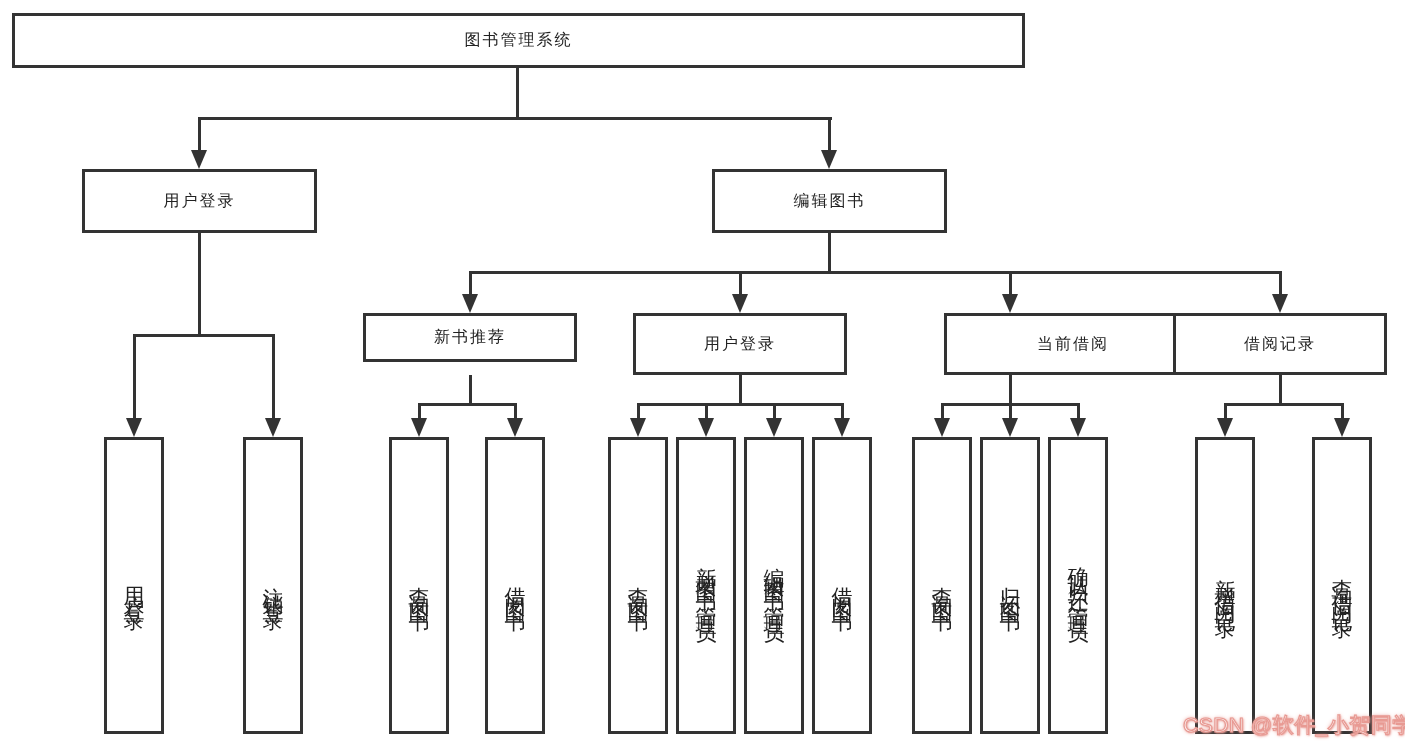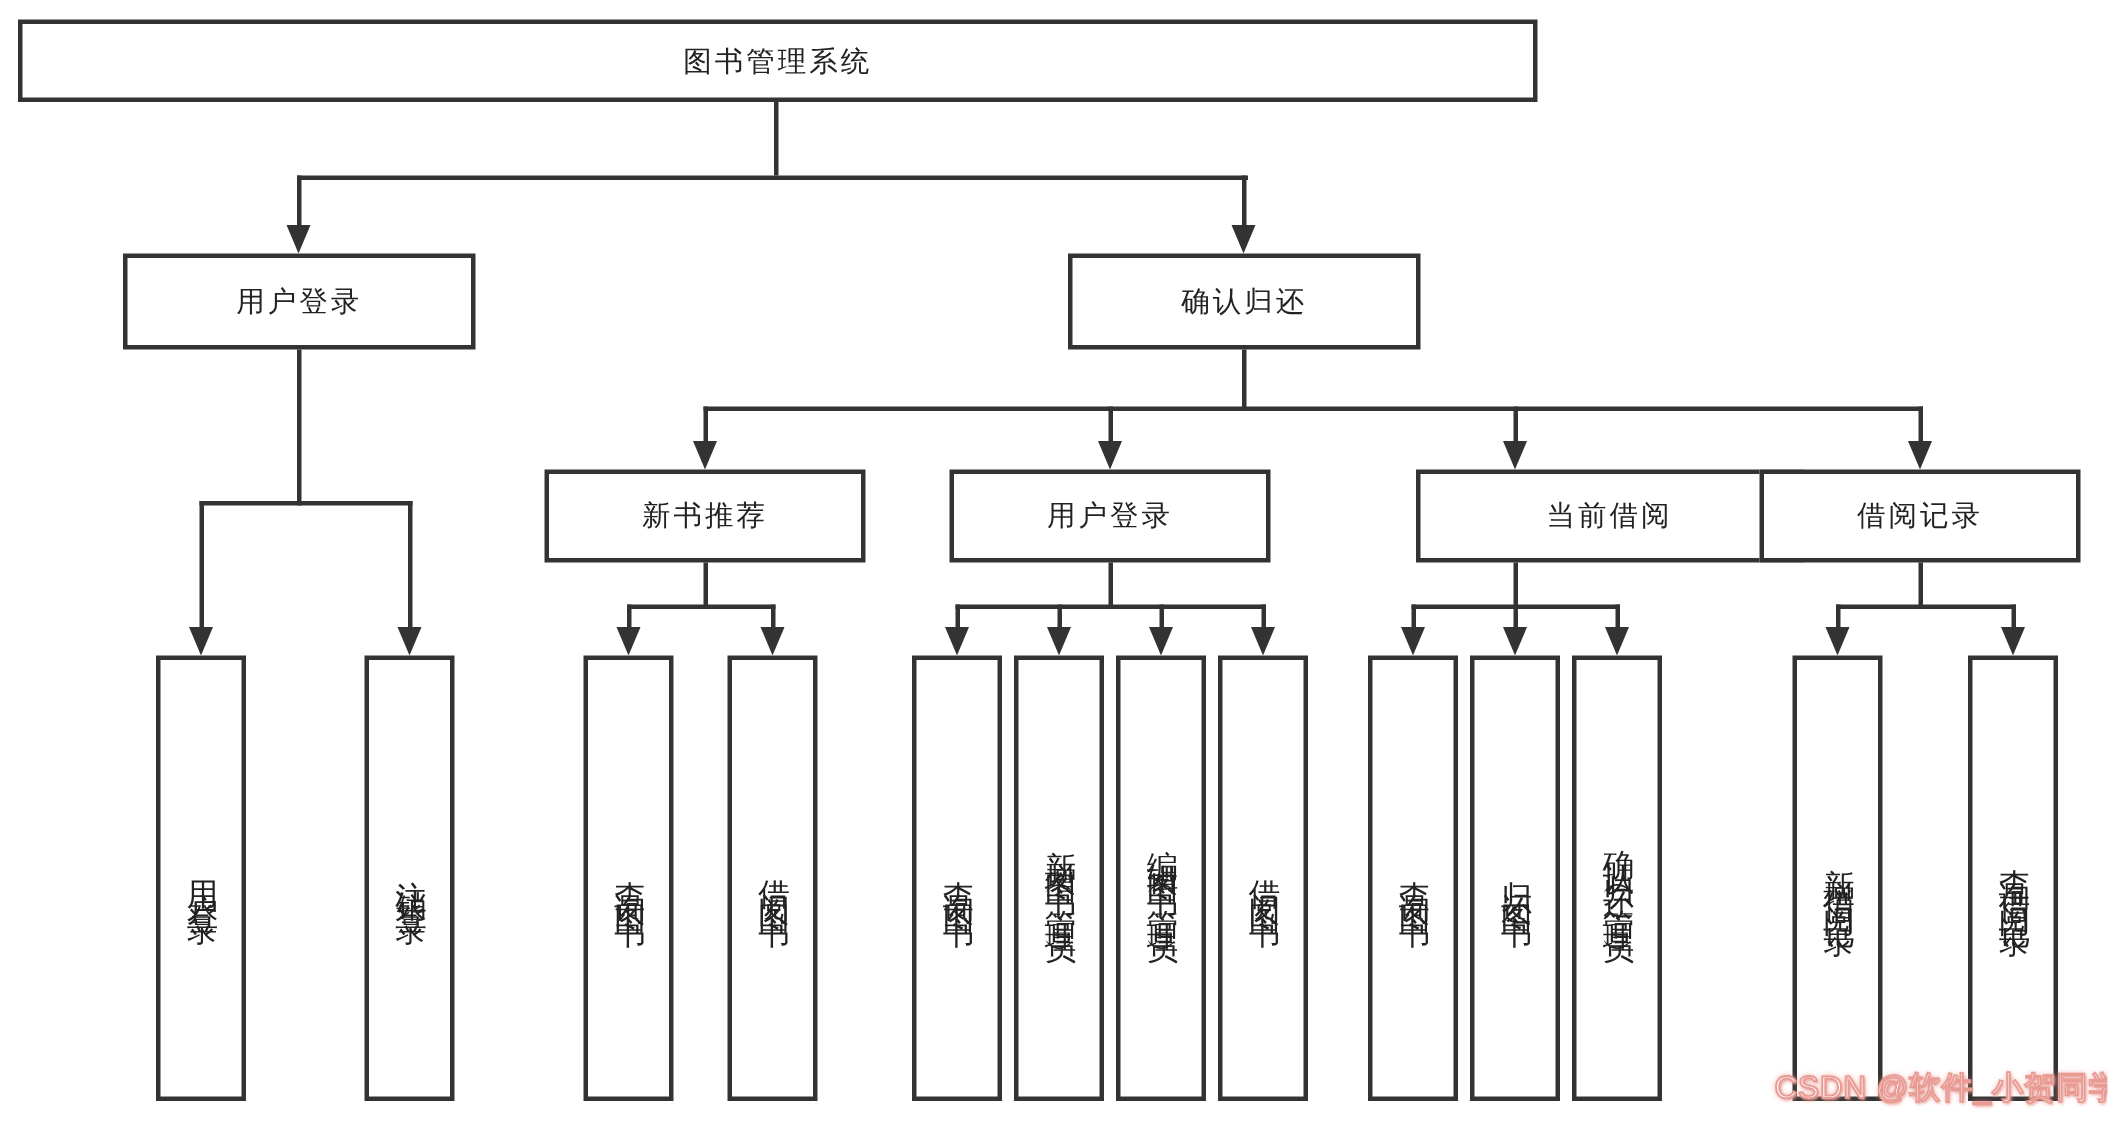--- a/index.html
+++ b/index.html
@@ -10,21 +10,21 @@
   }
   html,body{margin:0;padding:0;background:var(--background);}
   .canvas{
     position:relative;width:1405px;height:747px;background:var(--background);
     font-family:"Liberation Sans",sans-serif;color:var(--text);overflow:hidden;
   }
   .node{
     position:absolute;box-sizing:border-box;border:3px solid var(--line);
     background:#fff;display:flex;align-items:center;justify-content:center;
   }
-  .hlabel{font-size:19px;letter-spacing:2px;color:var(--text);white-space:nowrap;}
+  .hlabel{font-size:16px;letter-spacing:2px;color:var(--text);white-space:nowrap;}
   .vlabel{
     writing-mode:vertical-lr;text-orientation:mixed;white-space:nowrap;
     font-size:21px;letter-spacing:8px;color:var(--text);
   }
   .line{position:absolute;background:var(--line);}
   .arrow{
     position:absolute;width:0;height:0;
     border-left:8px solid transparent;border-right:8px solid transparent;
     border-top:19px solid var(--line);
   }
@@ -49,42 +49,42 @@
   <div class="line" style="left:198px;top:117px;width:634px;height:3px"></div>
   <div class="line" style="left:198px;top:117px;width:3px;height:35px"></div>
   <div class="arrow" style="left:191px;top:150px"></div>
   <div class="line" style="left:828px;top:117px;width:3px;height:35px"></div>
   <div class="arrow" style="left:821px;top:150px"></div>
 
   <div class="node" style="left:82px;top:169px;width:235px;height:64px">
     <span class="hlabel">用户登录</span>
   </div>
   <div class="node" style="left:712px;top:169px;width:235px;height:64px">
-    <span class="hlabel">确认归还</span>
+    <span class="hlabel">编辑图书</span>
   </div>
 
   <div class="line" style="left:198px;top:233px;width:3px;height:104px"></div>
   <div class="line" style="left:133px;top:334px;width:142px;height:3px"></div>
   <div class="line" style="left:133px;top:334px;width:3px;height:86px"></div>
   <div class="arrow" style="left:126px;top:418px"></div>
   <div class="line" style="left:272px;top:334px;width:3px;height:86px"></div>
   <div class="arrow" style="left:265px;top:418px"></div>
 
   <div class="line" style="left:828px;top:233px;width:3px;height:41px"></div>
   <div class="line" style="left:469px;top:271px;width:813px;height:3px"></div>
   <div class="line" style="left:469px;top:271px;width:3px;height:24px"></div>
   <div class="arrow" style="left:462px;top:294px"></div>
   <div class="line" style="left:739px;top:271px;width:3px;height:24px"></div>
   <div class="arrow" style="left:732px;top:294px"></div>
   <div class="line" style="left:1009px;top:271px;width:3px;height:24px"></div>
   <div class="arrow" style="left:1002px;top:294px"></div>
   <div class="line" style="left:1279px;top:271px;width:3px;height:24px"></div>
   <div class="arrow" style="left:1272px;top:294px"></div>
 
-  <div class="node" style="left:363px;top:313px;width:214px;height:62px">
+  <div class="node" style="left:363px;top:313px;width:214px;height:49px">
     <span class="hlabel">新书推荐</span>
   </div>
   <div class="node" style="left:633px;top:313px;width:214px;height:62px">
     <span class="hlabel">用户登录</span>
   </div>
   <div class="node" style="left:944px;top:313px;width:258px;height:62px">
     <span class="hlabel">当前借阅</span>
   </div>
   <div class="node" style="left:1173px;top:313px;width:214px;height:62px">
     <span class="hlabel">借阅记录</span>

